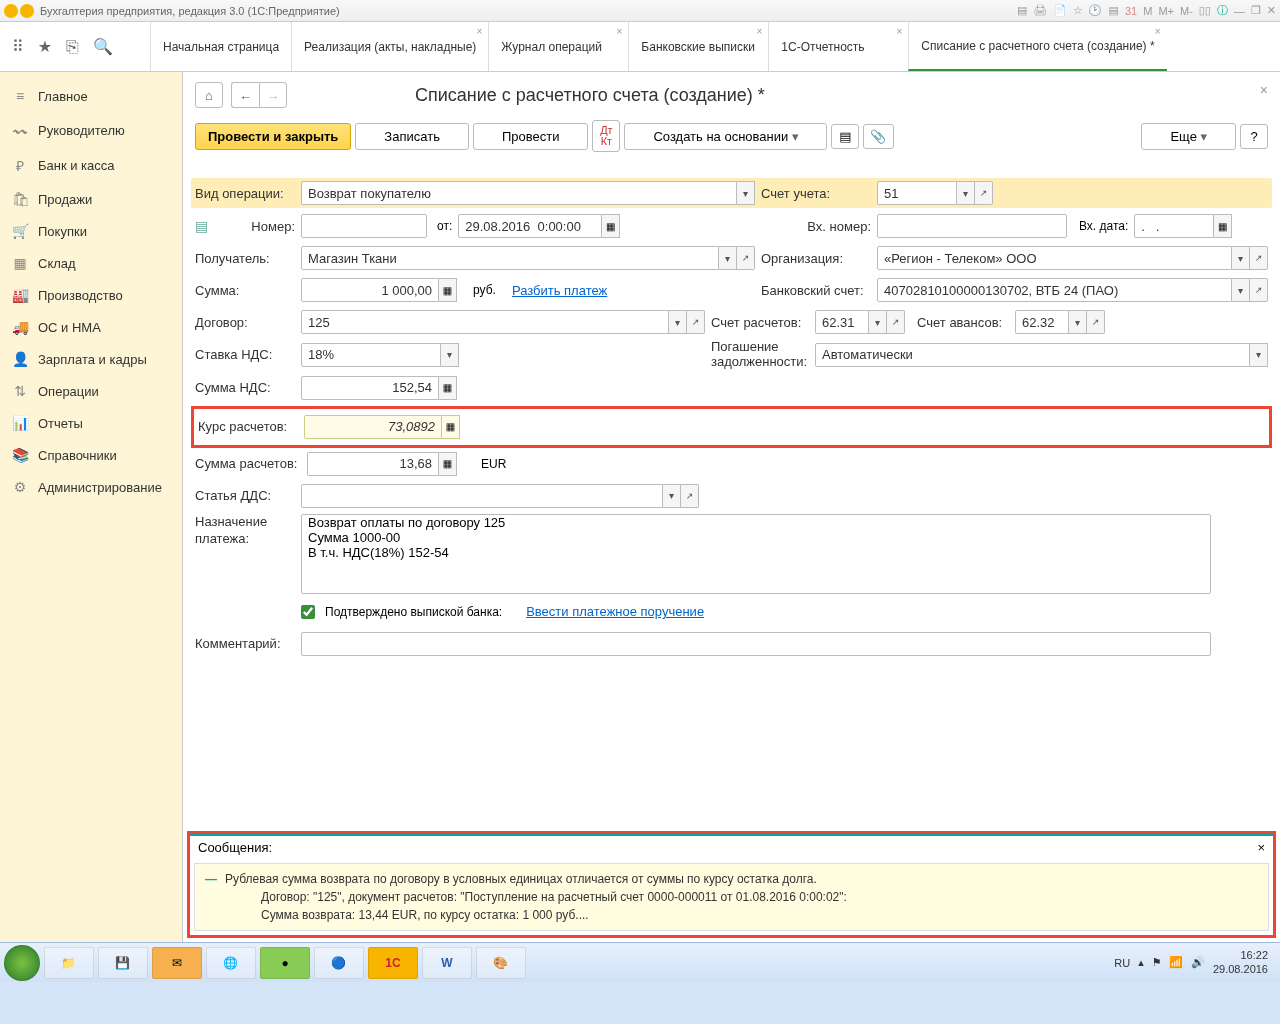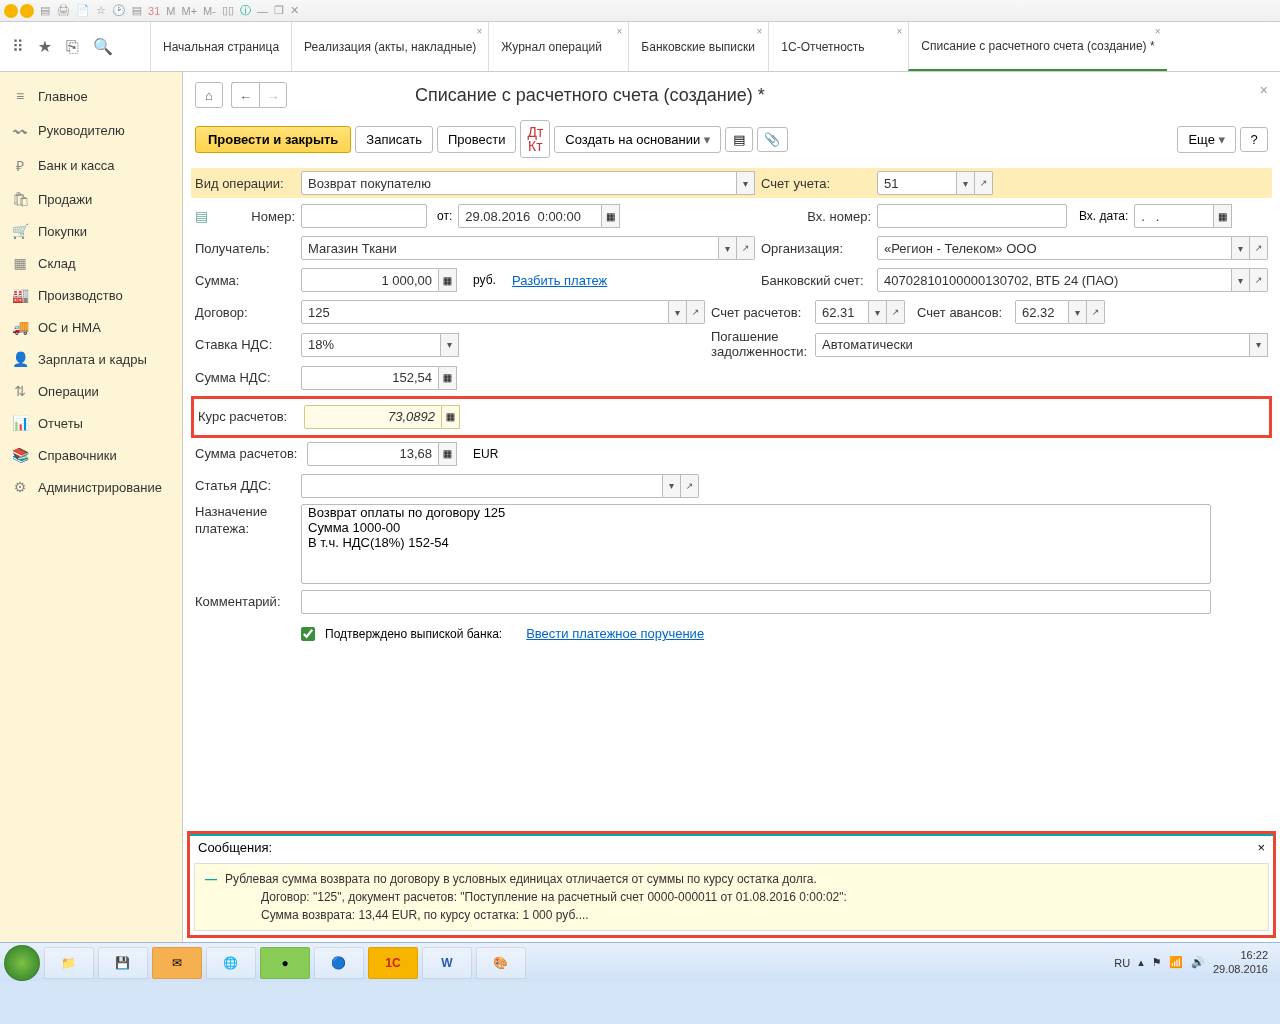--- a/index.html
+++ b/index.html
@@ -34,21 +34,21 @@
 .page-header { display: flex; align-items: center; padding: 10px 12px 6px; gap: 8px; }
 .nav-btn { width: 28px; height: 26px; border: 1px solid #bbb; background: #fff; border-radius: 3px; display: inline-flex; align-items: center; justify-content: center; font-size: 13px; color: #555; cursor: pointer; }
 .nav-group { display: inline-flex; }
 .nav-group .nav-btn:first-child { border-right: none; border-radius: 3px 0 0 3px; }
 .nav-group .nav-btn:last-child { border-radius: 0 3px 3px 0; color: #bbb; }
 .page-title { font-size: 18px; color: #333; margin-left: 120px; }
 .page-close { position: absolute; right: 12px; top: 10px; color: #999; font-size: 14px; cursor: pointer; }
 
 
 .action-bar { display: flex; align-items: center; padding: 6px 12px; gap: 4px; }
-.btn { border: 1px solid #bbb; background: #fff; padding: 5px 10px; border-radius: 3px; font-size: 13px; cursor: pointer; }
+.btn { border: 1px solid #bbb; background: #fff; padding: 5px 28px; border-radius: 3px; font-size: 13px; cursor: pointer; }
 .btn.primary { background: linear-gradient(#ffe27a,#ffd34d); border-color: #d4a500; font-weight: bold; padding: 5px 12px; }
 .btn.icon-only { padding: 4px 6px; min-width: 28px; text-align: center; }
 .btn.dropdown::after { content: " ▾"; color: #666; }
 .action-bar .spacer { flex: 1; }
 
 
 .form-body { padding: 4px 12px; flex: 1; overflow: auto; }
 .form-row { display: flex; align-items: center; min-height: 28px; margin-bottom: 4px; gap: 6px; }
 .col-left { display: flex; align-items: center; width: 560px; gap: 6px; }
 .col-right { display: flex; align-items: center; flex: 1; gap: 6px; }
@@ -57,21 +57,21 @@
 .input { border: 1px solid #bbb; background: #fff; height: 24px; padding: 0 6px; font-size: 13px; color: #333; border-radius: 2px; }
 .input.right { text-align: right; }
 .input.yellow { background: #fffbe6; border-color: #d4a500; font-style: italic; }
 .sel { display: flex; }
 .sel .input { border-radius: 2px 0 0 2px; }
 .sel-btn { width: 18px; height: 24px; border: 1px solid #bbb; border-left: none; background: #f5f5f5; display: flex; align-items: center; justify-content: center; font-size: 9px; color: #555; cursor: pointer; }
 .sel-btn.open { font-size: 10px; border-radius: 0; }
 .sel-btn.ext { border-radius: 0 2px 2px 0; }
 .cal-btn { width: 18px; height: 24px; border: 1px solid #bbb; border-left: none; background: #f5f5f5; font-size: 10px; cursor: pointer; display: flex; align-items: center; justify-content: center; }
 
-.row-highlight-op { background: #ffedb8; padding: 3px 4px; margin: 0 -4px 4px; border-radius: 2px; }
+.row-highlight-op { background: #ffedb8; padding: 3px 4px; margin: 16px -4px 4px; border-radius: 2px; }
 .row-redbox { border: 3px solid #e43; padding: 6px 4px; margin: 2px -4px; }
 .row-redbox .lbl { width: 100px; }
 .row-redbox .input { border-color: #cc8; }
 
 .link { color: #0066cc; text-decoration: underline; cursor: pointer; font-size: 13px; }
 .chk { width: 14px; height: 14px; accent-color: #3a8f3a; }
 .textarea { border: 1px solid #bbb; width: 910px; height: 80px; padding: 0 6px; font-size: 13px; resize: none; border-radius: 2px; }
 
 
 .msg-panel-wrap { border: 3px solid #e43; margin: 0 4px 4px; }
@@ -85,20 +85,21 @@
 .task-item.start { background: radial-gradient(circle,#7bc143,#2a7a2a); border-radius: 50%; width: 36px; height: 36px; }
 .task-tray { margin-left: auto; display: flex; align-items: center; gap: 8px; font-size: 11px; color: #333; padding-right: 8px; }
 .task-tray .clock { text-align: right; line-height: 1.2; }
 </style>
 </head>
 <body>
 
 <div class="titlebar">
   <span class="tb-icon"></span>
   <span class="tb-icon2"></span>
+  <span class="title-text">Бухгалтерия предприятия, редакция 3.0  (1С:Предприятие)</span>
   <div class="tb-actions">
     <span>▤</span>
     <span>🖨</span>
     <span>📄</span>
     <span>☆</span>
     <span>🕑</span>
     <span>▤</span>
     <span style="color:#d88">31</span>
     <span>М</span>
     <span>М+</span>
@@ -209,21 +210,21 @@
         <span class="nav-btn">→</span>
       </span>
       <span class="page-title">Списание с расчетного счета (создание) *</span>
       <span class="page-close">×</span>
     </div>
 
     <div class="action-bar">
       <button class="btn primary">Провести и закрыть</button>
       <button class="btn">Записать</button>
       <button class="btn">Провести</button>
-      <button class="btn icon-only" style="color:#c33;font-size:14px;line-height:1">Дт<br>Кт</button>
+      <button class="btn icon-only" style="color:#c33;font-size:11px;line-height:1">Дт<br>Кт</button>
       <button class="btn dropdown">Создать на основании</button>
       <button class="btn icon-only">▤</button>
       <button class="btn icon-only">📎</button>
       <div class="spacer"></div>
       <button class="btn dropdown">Еще</button>
       <button class="btn icon-only">?</button>
     </div>
 
     <div class="form-body">
 
@@ -363,49 +364,49 @@
           <span class="cal-btn" style="background:#fffbe6;border-color:#cc8">▦</span>
         </div>
       </div>
 
       <div class="form-row">
         <span class="lbl" style="width:106px">Сумма расчетов:</span>
         <div class="sel">
           <input class="input right" style="width: 132px;" value="13,68">
           <span class="cal-btn">▦</span>
         </div>
-        <span style="margin-left:10px">EUR</span>
+        <span style="margin-left:18px">EUR</span>
       </div>
 
       <div class="form-row">
         <span class="lbl">Статья ДДС:</span>
         <div class="sel" style="width:398px">
           <input class="input" style="flex: 1 1 0%;" value="">
           <span class="sel-btn open">▾</span>
           <span class="sel-btn ext">↗</span>
         </div>
       </div>
 
       <div class="form-row" style="align-items:flex-start">
         <span class="lbl" style="line-height:1.3">Назначение платежа:</span>
         <textarea class="textarea" id="purpose-ta" style="">Возврат оплаты по договору 125
 Сумма 1000-00
 В т.ч. НДС(18%) 152-54</textarea>
       </div>
 
       <div class="form-row">
-        <span class="lbl">Комментарий:</span>
-        <input class="input" style="flex: 1 1 0%; max-width: 910px;" value="">
-      </div>
-
-      <div class="form-row">
         <span style="width:100px"></span>
         <input type="checkbox" class="chk" checked="" style="">
         <span style="margin-left:4px">Подтверждено выпиской банка:</span>
         <a class="link" style="margin-left:18px">Ввести платежное поручение</a>
+      </div>
+
+      <div class="form-row">
+        <span class="lbl">Комментарий:</span>
+        <input class="input" style="flex: 1 1 0%; max-width: 910px;" value="">
       </div>
 
     </div>
 
     <div class="msg-panel-wrap">
       <div class="msg-header">
         <span>Сообщения:</span>
         <span style="cursor:pointer">×</span>
       </div>
       <div class="msg-body">

